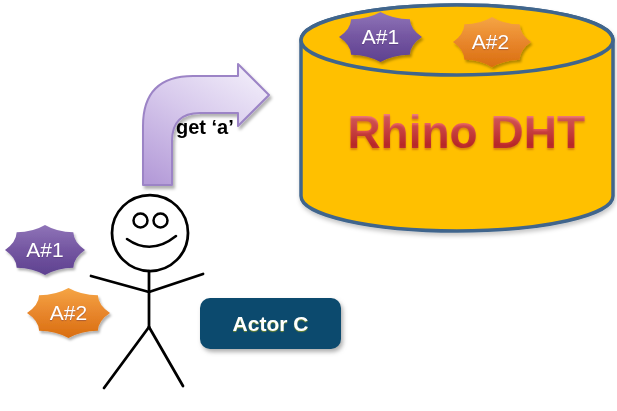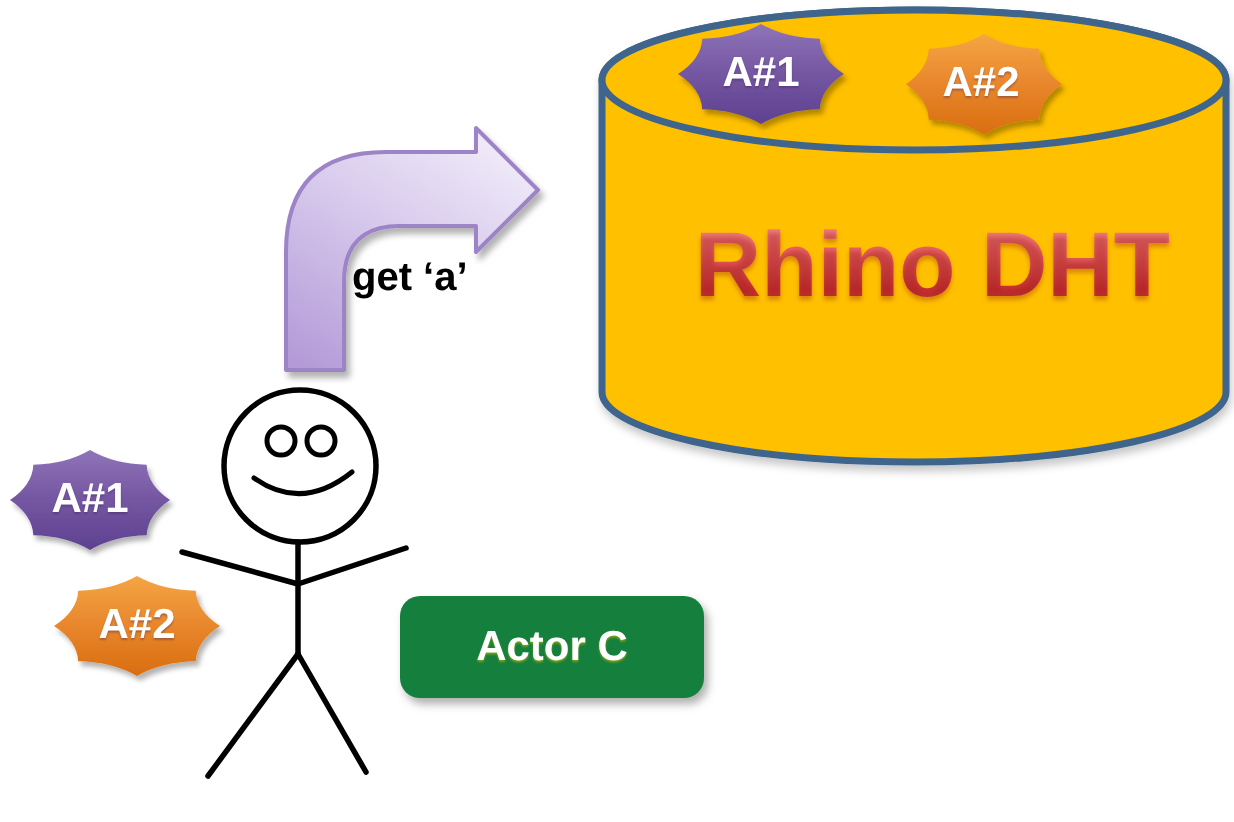--- a/index.html
+++ b/index.html
@@ -8,21 +8,21 @@
     width:617px;height:411px;
     background:#ffffff;
     overflow:hidden;
     font-family:"Liberation Sans", sans-serif;
   }
   #shapes{position:absolute;left:0;top:0;}
   .badge-label{
     position:absolute;
     color:#ffffff;
     font-size:21px;
-    font-weight:700;
+    font-weight:400;
     text-align:center;
     display:flex;align-items:center;justify-content:center;
     text-shadow:0 1px 1px rgba(60,30,90,0.35);
     user-select:none;
   }
   #rhino-label{
     position:absolute;
     left:329px;top:103px;width:256px;height:58px;
     font-size:46px;font-weight:700;
     text-align:right;line-height:58px;
@@ -31,26 +31,26 @@
     background:linear-gradient(180deg,#F59C9C 0%,#E96060 38%,#C92F2F 72%,#E05454 100%);
     -webkit-background-clip:text;
     background-clip:text;
     -webkit-text-fill-color:transparent;
     text-shadow:0 2px 2px rgba(150,30,30,0.35);
   }
   #get-a-label{
     position:absolute;
     left:176px;top:114px;width:110px;height:26px;
     font-size:20px;font-weight:600;color:#000000;
-    text-align:left;line-height:26px;margin-top:12px;
+    text-align:left;line-height:26px;
   }
   #actor-box{
     position:absolute;
-    left:200px;top:298px;width:152px;height:51px;
-    background:#15803d;
+    left:200px;top:298px;width:141px;height:51px;
+    background:#0c4a6e;
     border-radius:10px;
     box-shadow:2px 3px 4px rgba(110,110,110,0.55);
   }
   #actor-box-label{
     width:100%;height:100%;
     display:flex;align-items:center;justify-content:center;
     color:#ffffff;font-size:21px;font-weight:700;
     text-shadow:0 1px 1px rgba(180,180,0,0.6);
   }
 </style>

